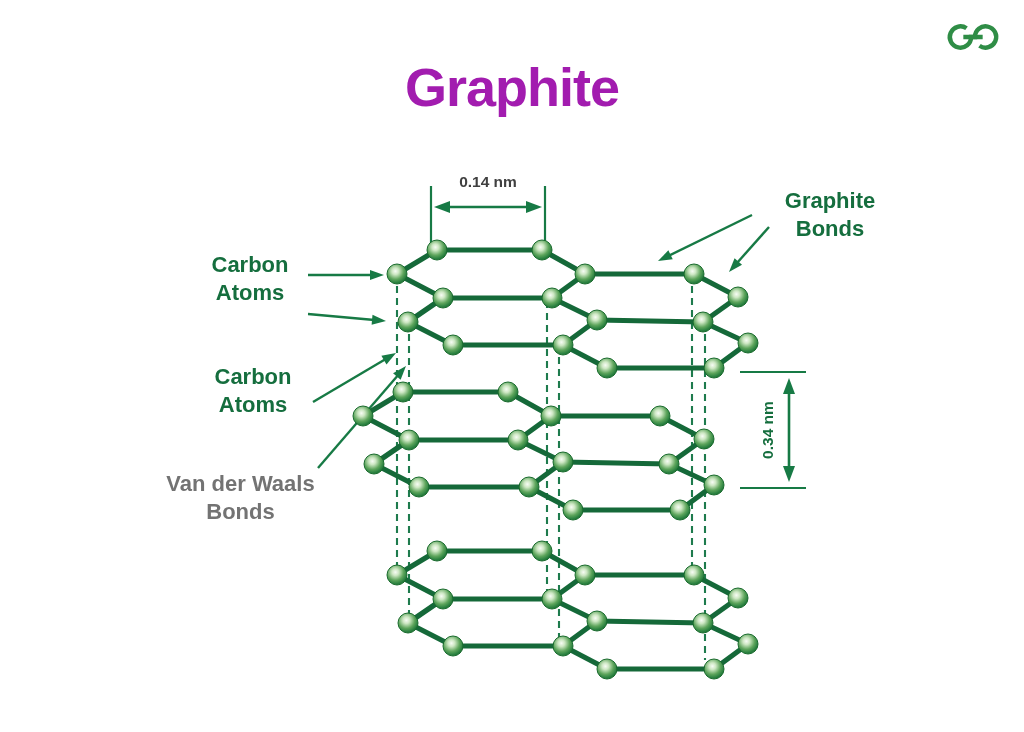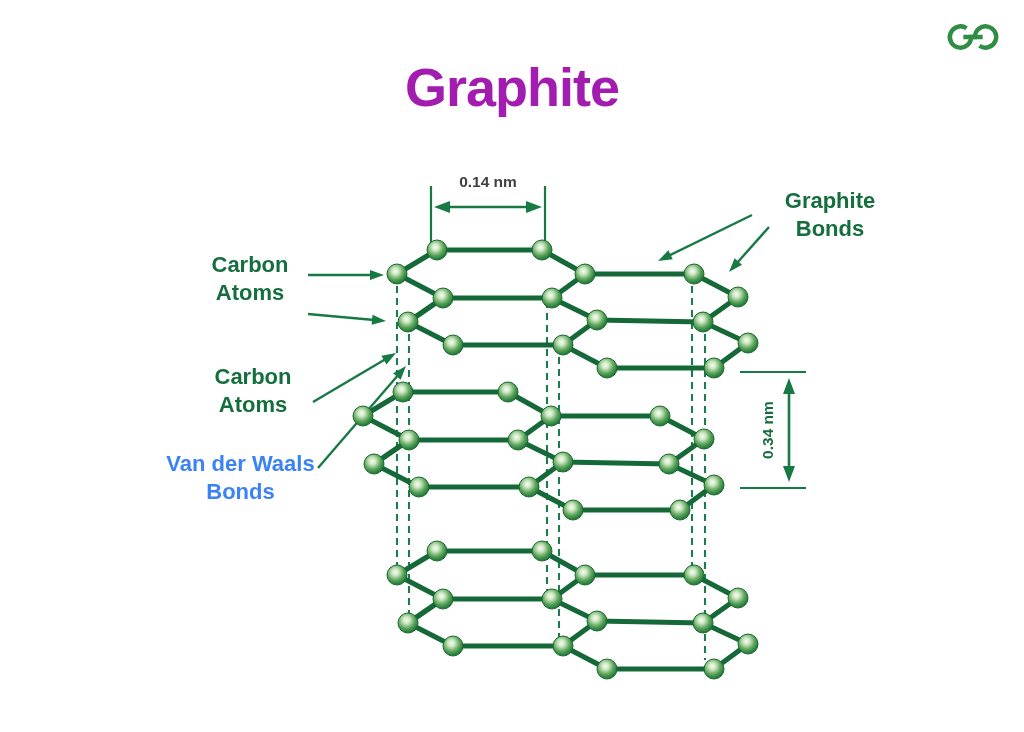--- a/index.html
+++ b/index.html
@@ -181,21 +181,21 @@
   <div class="lbl" style="left: 150px; top: 251px; width: 200px; color: rgb(21, 110, 62);">
     <div>Carbon</div>
     <div>Atoms</div>
   </div>
 
   <div class="lbl" style="left: 153px; top: 363px; width: 200px; color: rgb(21, 110, 62);">
     <div>Carbon</div>
     <div>Atoms</div>
   </div>
 
-  <div class="lbl" style="left: 128px; top: 450px; width: 225px; color: #3b82f6;">
+  <div class="lbl" style="left: 128px; top: 470px; width: 225px; color: #737373;">
     <div>Van der Waals</div>
     <div>Bonds</div>
   </div>
 
   <div class="lbl" style="left: 730px; top: 187px; width: 200px; color: rgb(21, 110, 62);">
     <div>Graphite</div>
     <div>Bonds</div>
   </div>
 
   <div class="mlbl" style="left: 428px; top: 173px; width: 120px; color: #404040;">0.14 nm</div>

